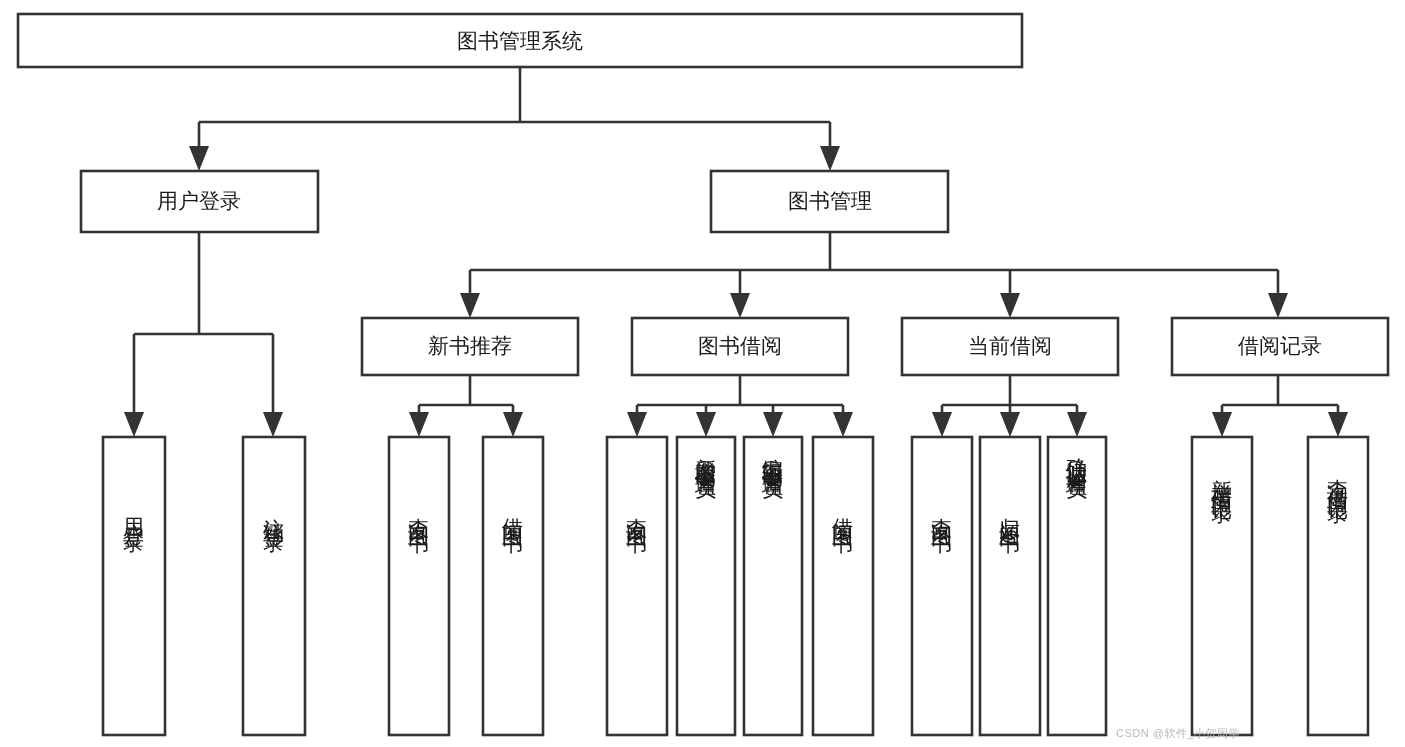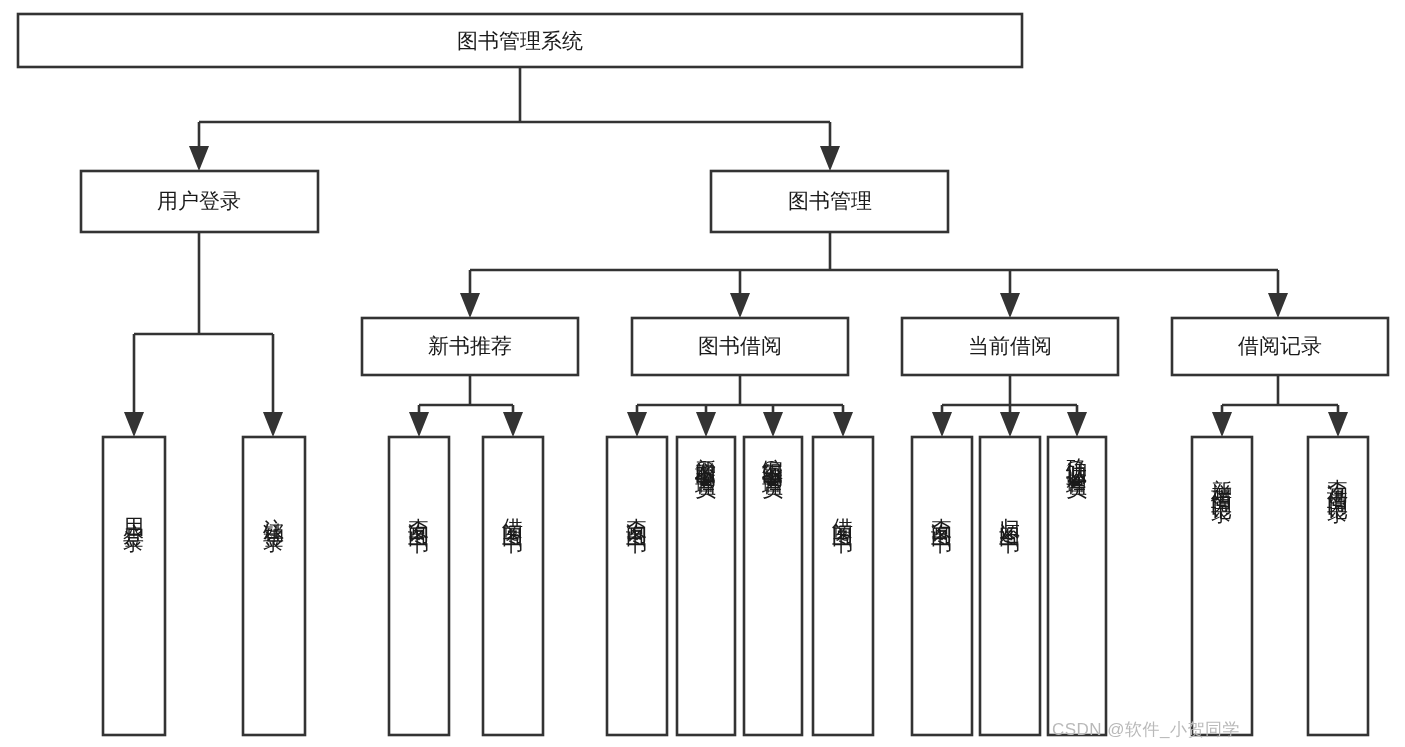--- a/index.html
+++ b/index.html
@@ -53,21 +53,21 @@
     font-family: "Liberation Sans", "DejaVu Sans", sans-serif;
     font-size: 21px;
     fill: #1a1a1a;
     text-anchor: middle;
   }
   .watermark-text {
     position: absolute;
     right: 8px;
     bottom: 6px;
     font-family: "Liberation Sans", "DejaVu Sans", sans-serif;
-    font-size: 17px;
+    font-size: 11px;
     color: #b9b9b9;
     letter-spacing: 0.5px;
     white-space: nowrap;
     user-select: none;
   }
 </style>
 </head>
 <body>
 
 <div id="diagram-root">

